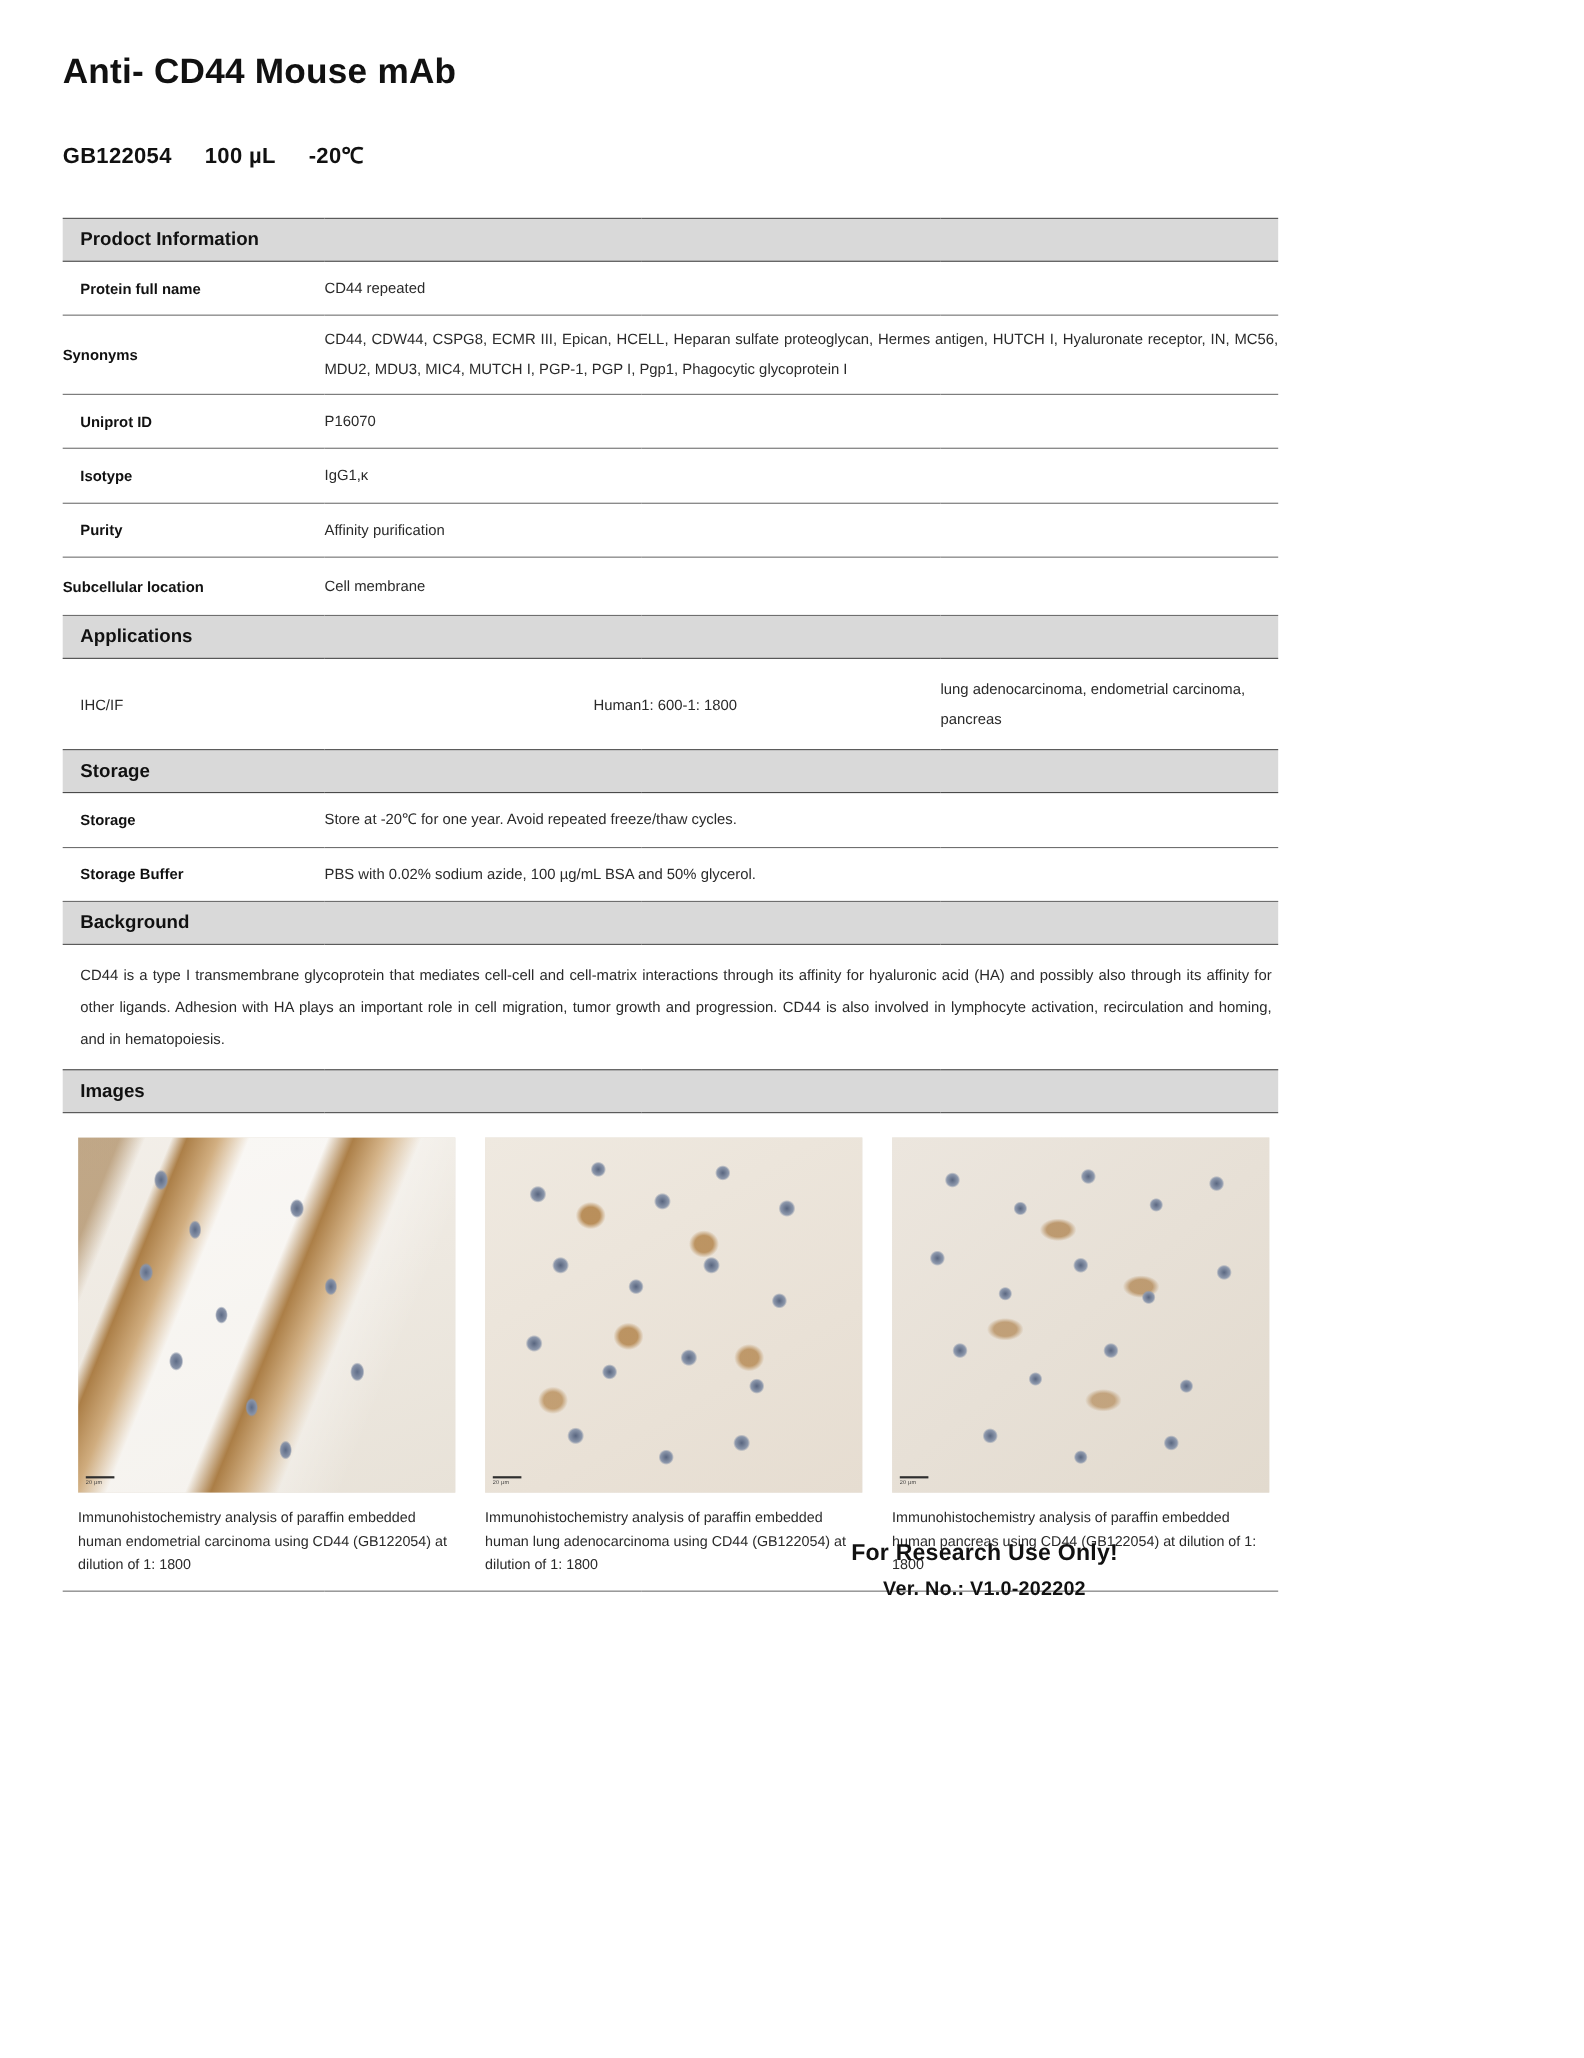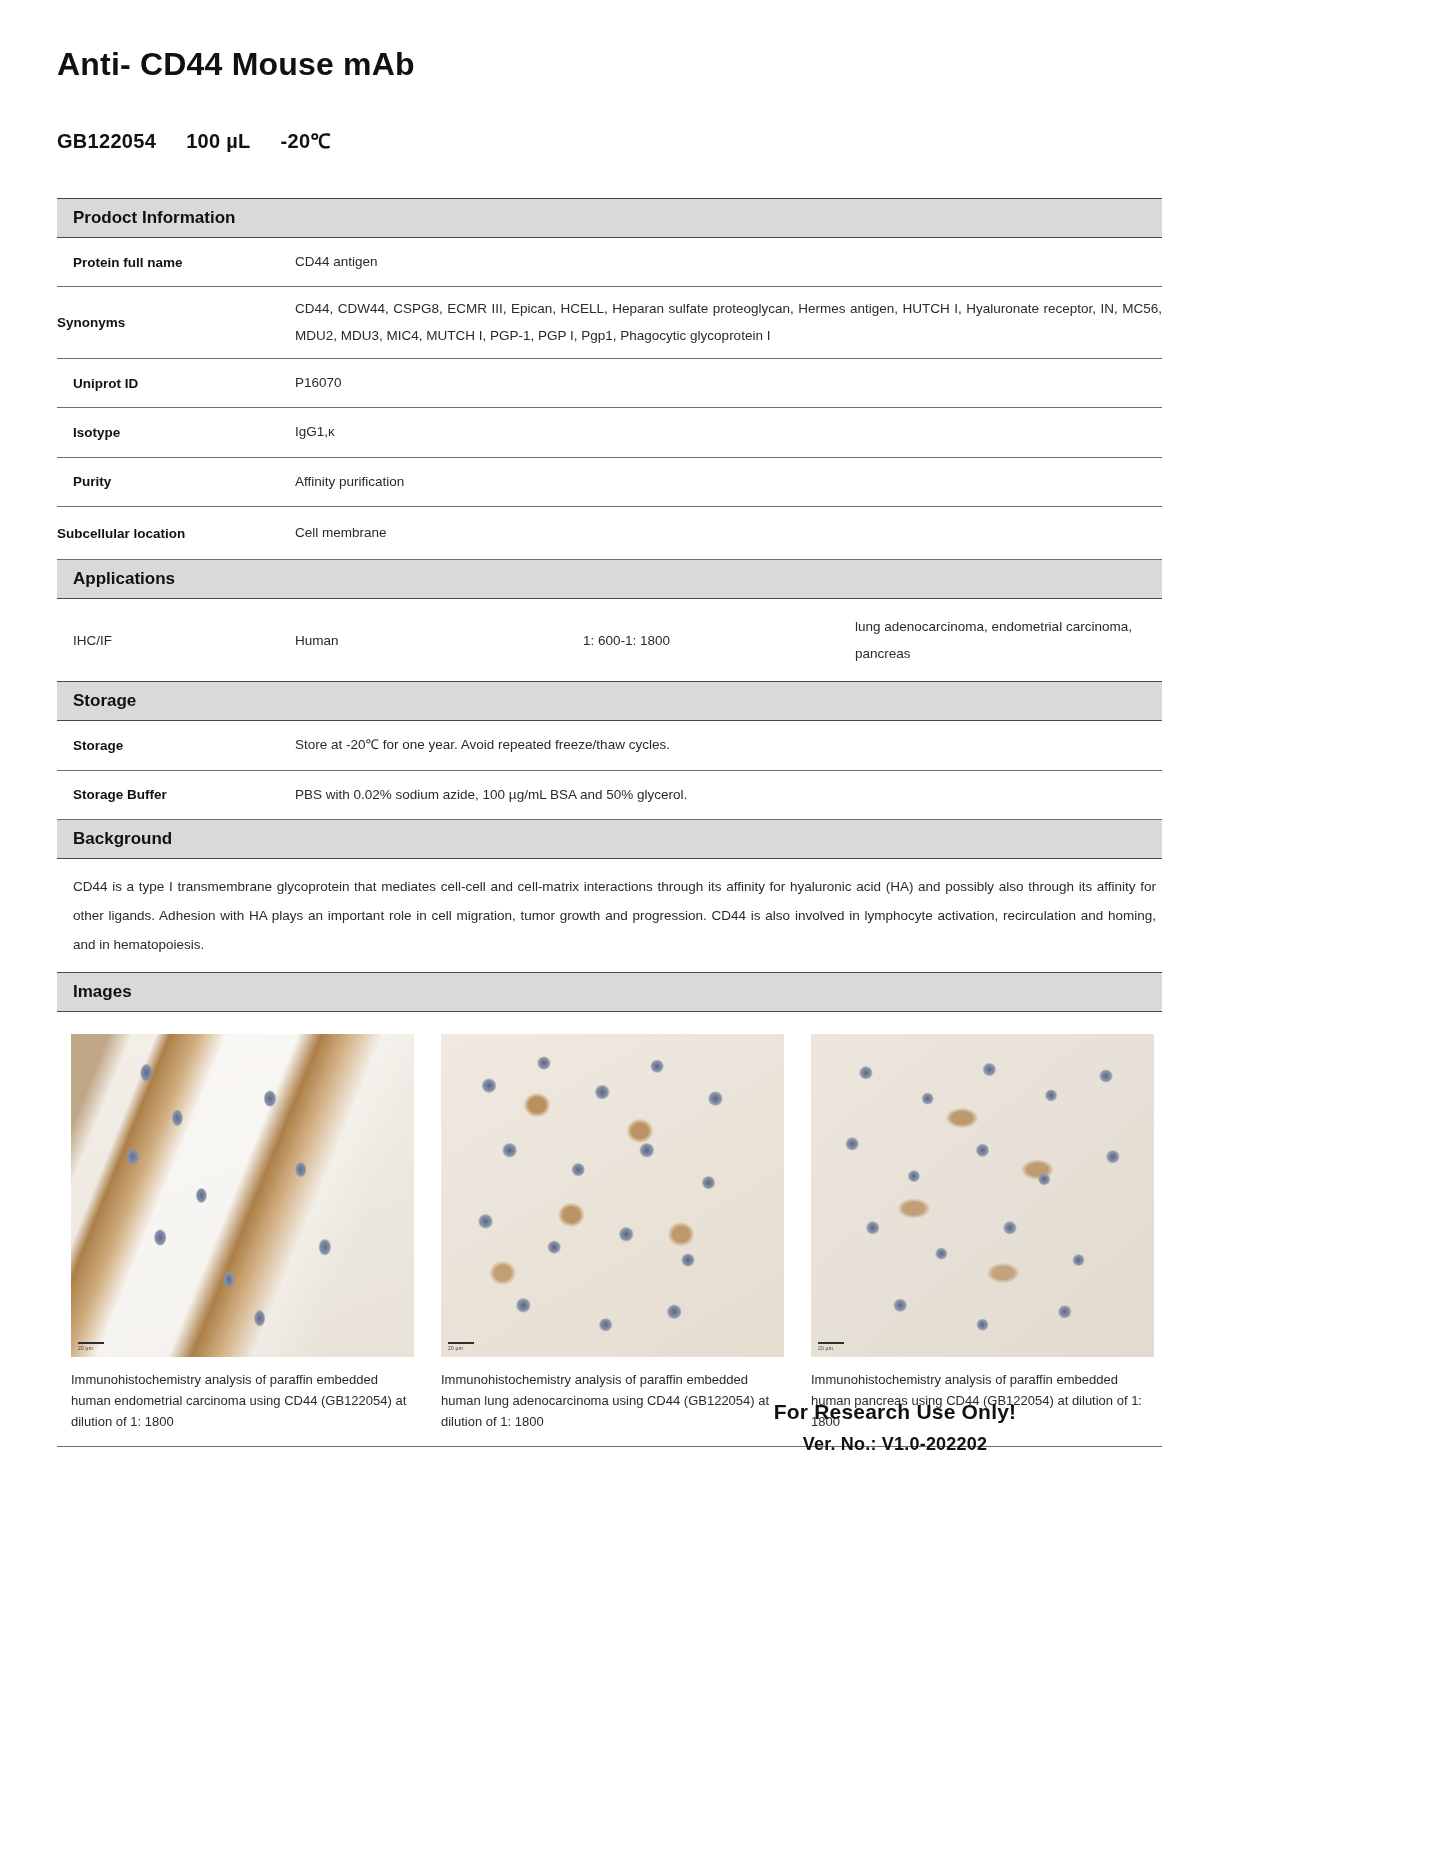--- a/index.html
+++ b/index.html
@@ -90,21 +90,21 @@
 
   
   .app-row td {
     border-bottom: 1.6px solid #4a4a4a;
     font-size: 13.5px;
     color: #2a2a2a;
     padding: 14px 0;
     vertical-align: middle;
   }
   .app-row .c1 { padding-left: 16px; width: 238px; }
-  .app-row .c2 { width: 288px; }
+  .app-row .c2 { width: 288px; text-align: right; }
   .app-row .c3 { width: 272px; }
   .app-row .c4 { line-height: 2.0; padding-right: 14px; }
 
   .bg-row td {
     border-bottom: 1.6px solid #4a4a4a;
     font-size: 13.5px;
     color: #2a2a2a;
     line-height: 2.15;
     padding: 13px 6px 13px 16px;
     text-align: justify;
@@ -268,21 +268,21 @@
         <col style="width:307px">
       </colgroup>
 
       <tbody>
           <tr class="section-head">
         <td colspan="4">Prodoct Information</td>
       </tr>
 
       <tr class="row">
         <td class="k">Protein full name</td>
-        <td class="v" colspan="3">CD44 antigen</td>
+        <td class="v" colspan="3">CD44 repeated</td>
       </tr>
 
       <tr class="row tall">
         <td class="k">Synonyms</td>
         <td class="v" colspan="3" style="text-align:justify;">CD44, CDW44, CSPG8, ECMR III, Epican, HCELL, Heparan sulfate proteoglycan, Hermes antigen, HUTCH I, Hyaluronate receptor, IN, MC56, MDU2, MDU3, MIC4, MUTCH I, PGP-1, PGP I, Pgp1, Phagocytic glycoprotein I</td>
       </tr>
 
 
       <tr class="row">
         <td class="k">Uniprot ID</td>

